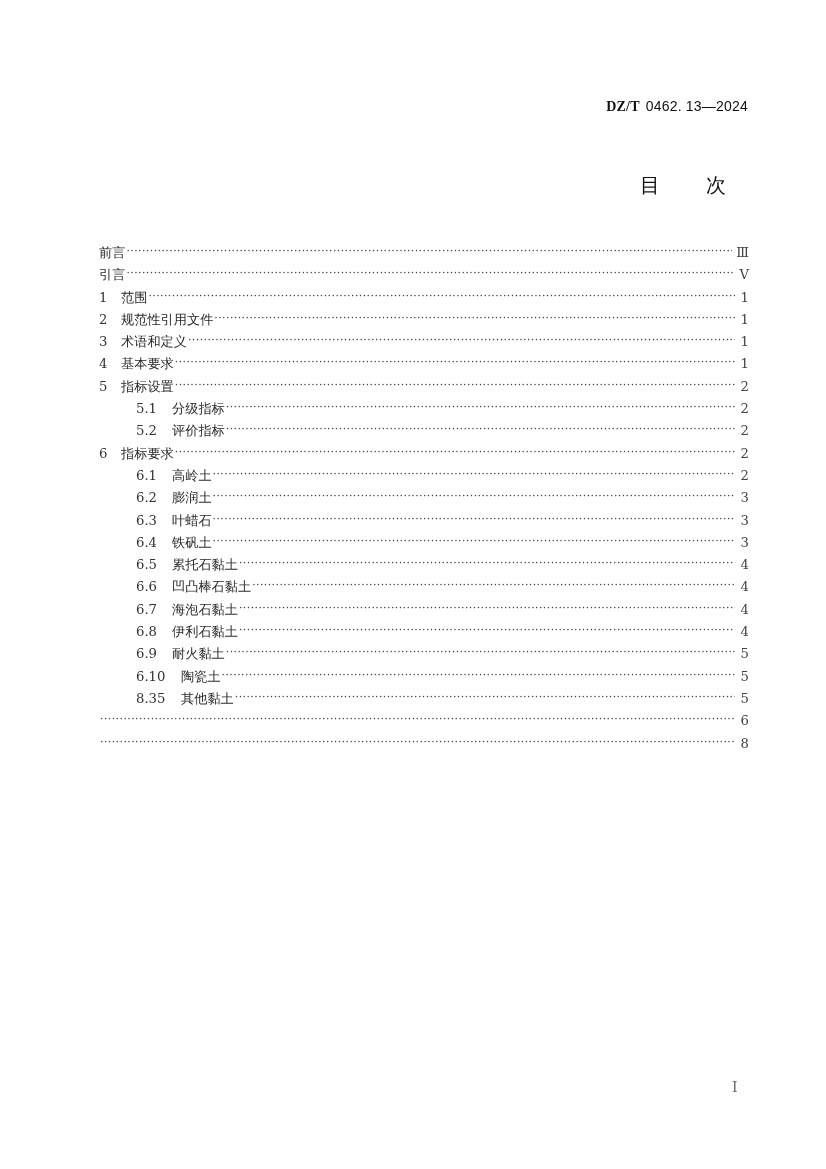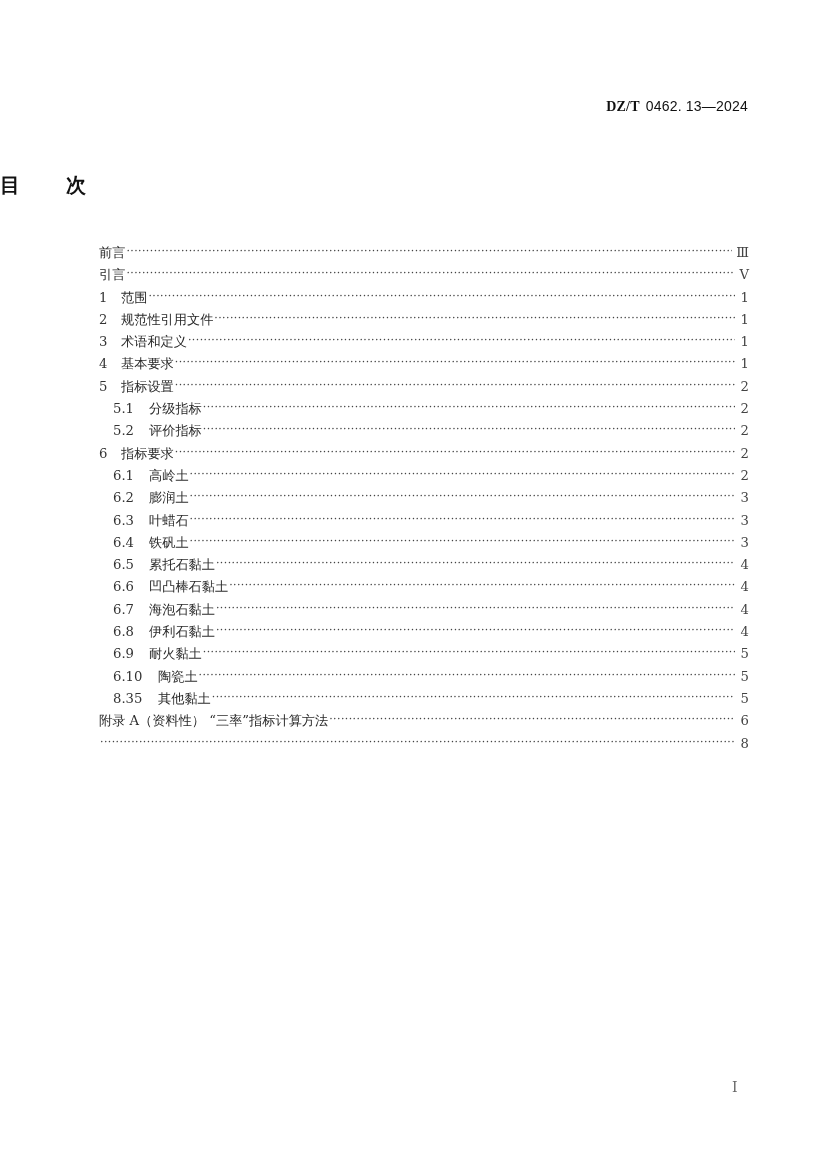--- a/index.html
+++ b/index.html
@@ -30,26 +30,25 @@
       text-align: center;
     }
     .doc-code .num {
       font-family: "Liberation Sans", "DejaVu Sans", sans-serif;
     }
     .toc-title {
       position: absolute;
       top: 172px;
       left: 0;
       width: 726px;
-      text-align: left;
+      text-align: right;
       font-family: "DejaVu Sans", "Liberation Sans", sans-serif;
       font-size: 20px;
       color: #111;
       letter-spacing: 0;
-      font-weight: bold;
     }
     .toc-title span.gap {
       display: inline-block;
       width: 46px;
     }
     .toc {
       position: absolute;
       top: 242px;
       left: 99px;
       width: 650px;
@@ -68,20 +67,21 @@
     .toc-row.lvl2 {
       padding-left: 14px;
     }
     .toc-num {
       display: inline-block;
       min-width: 22px;
       color: #333;
     }
     .lvl2 .toc-num {
       min-width: 36px;
+      margin-left: 23px;
     }
     .lvl2.wide .toc-num {
       min-width: 45px;
     }
     .toc-label {
       color: #2a2a2a;
     }
     .toc-leader {
       flex: 1;
       overflow: hidden;
@@ -238,21 +238,20 @@
       <span class="toc-leader"></span>
       <span class="toc-page">5</span>
     </li>
   <li class="toc-row lvl2 wide">
       <span class="toc-num">8.35</span>
       <span class="toc-label">其他黏土</span>
       <span class="toc-leader"></span>
       <span class="toc-page">5</span>
     </li>
   <li class="toc-row">
-      <span class="toc-label">附录 A（资料性）  “三率”指标计算方法</span>
       <span class="toc-leader"></span>
       <span class="toc-page">6</span>
     </li>
   <li class="toc-row">
       <span class="toc-leader"></span>
       <span class="toc-page">8</span>
     </li>
 </ul>
 
 <div class="page-footer">I</div>

